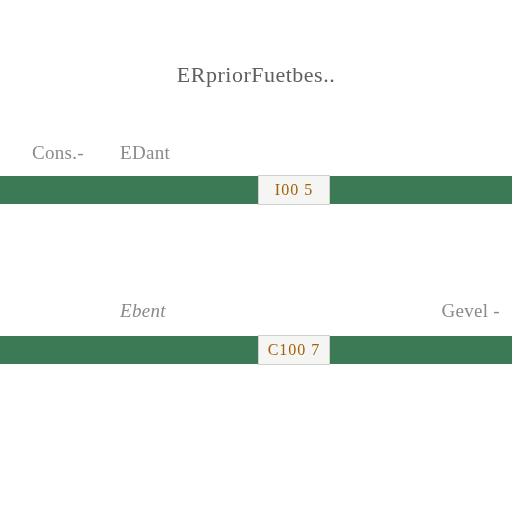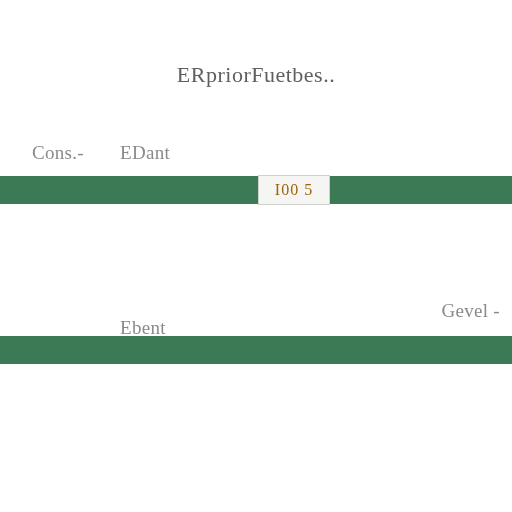--- a/index.html
+++ b/index.html
@@ -59,34 +59,35 @@
     font-family: Georgia, serif;
     letter-spacing: 1px;
   }
   
   .label-1a { top: 142px; left: 32px; }
   .label-1b { top: 142px; left: 120px; }
   .bar-1    { top: 176px; }
   .val-1    { top: 175px; left: 258px; }
 
   .label-2a { top: 300px; left: 32px; }
-  .label-2b { top: 317px; left: 120px; }
+  .label-2b { top: 300px; left: 120px; font-style: italic; }
   .label-2c { top: 300px; }
   .bar-2    { top: 336px; }
   .val-2    { top: 335px; left: 258px; }
 </style>
 </head>
 <body>
 
 <div class="canvas">
 
   <div class="title">ERpriorFuetbes..</div>
 
   <div class="row-label label-1b">EDant</div>
   <div class="row-label label-1a">Cons.-</div>
   <div class="bar bar-1"></div>
   <div class="value-box val-1">I00 5</div>
 
   <div class="row-label label-2b">Ebent</div>
   <div class="row-label right label-2c">Gevel -</div>
   <div class="bar bar-2"></div>
+  <div class="value-box val-2">C100 7</div>
 
 </div>
 
 </body></html>

